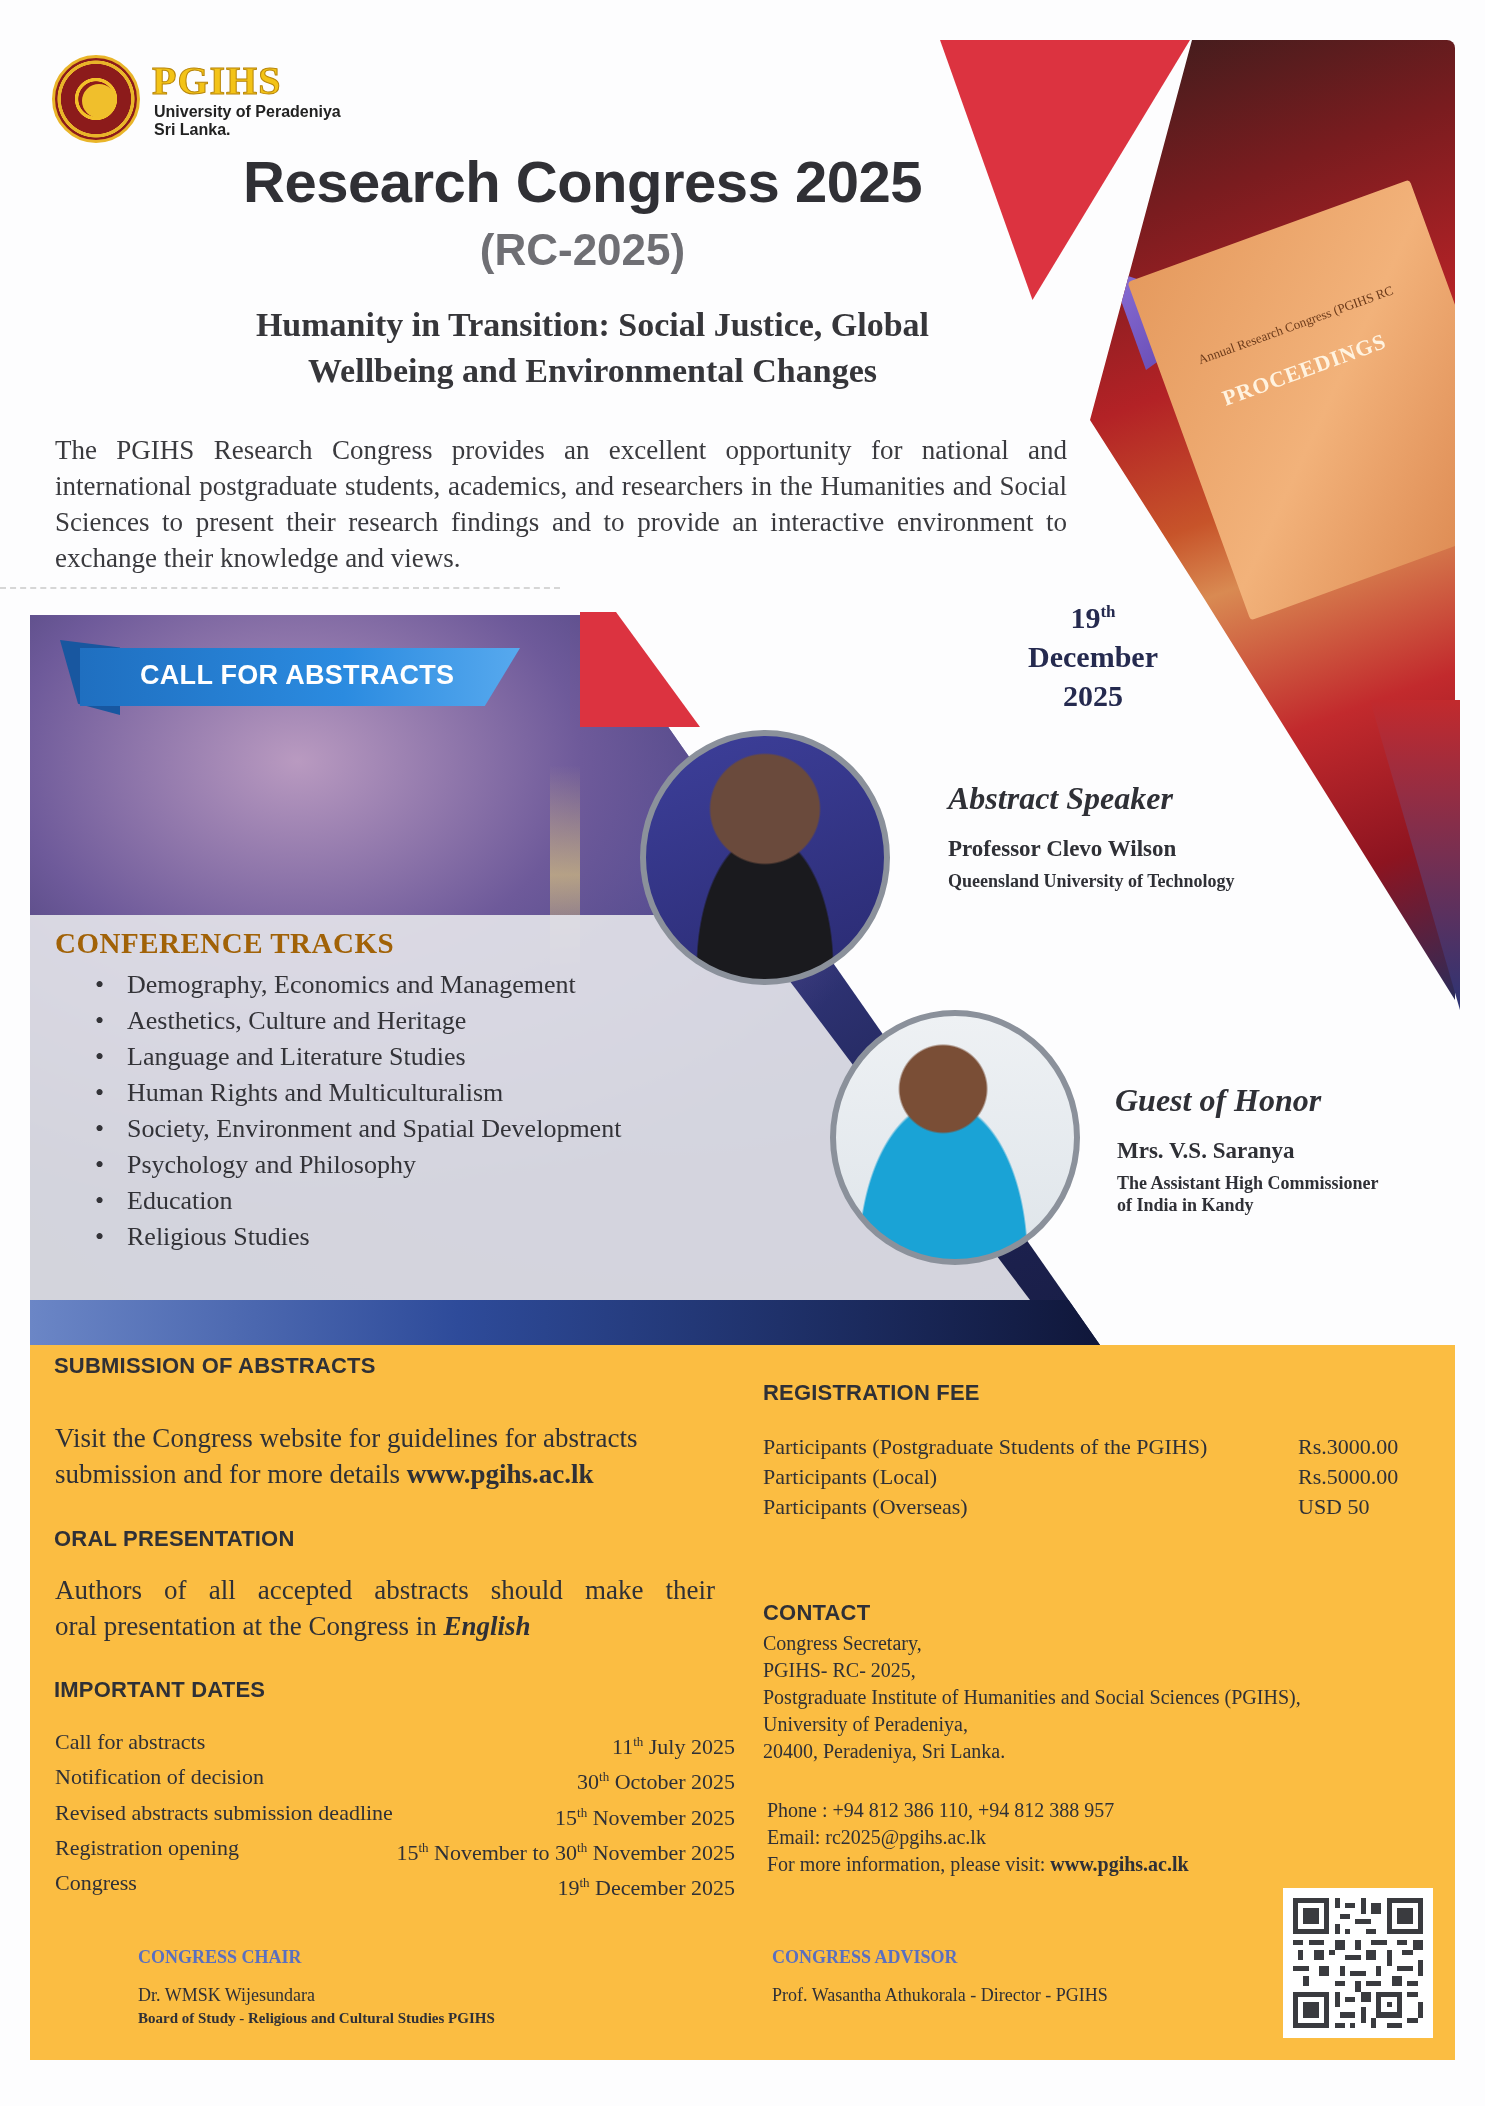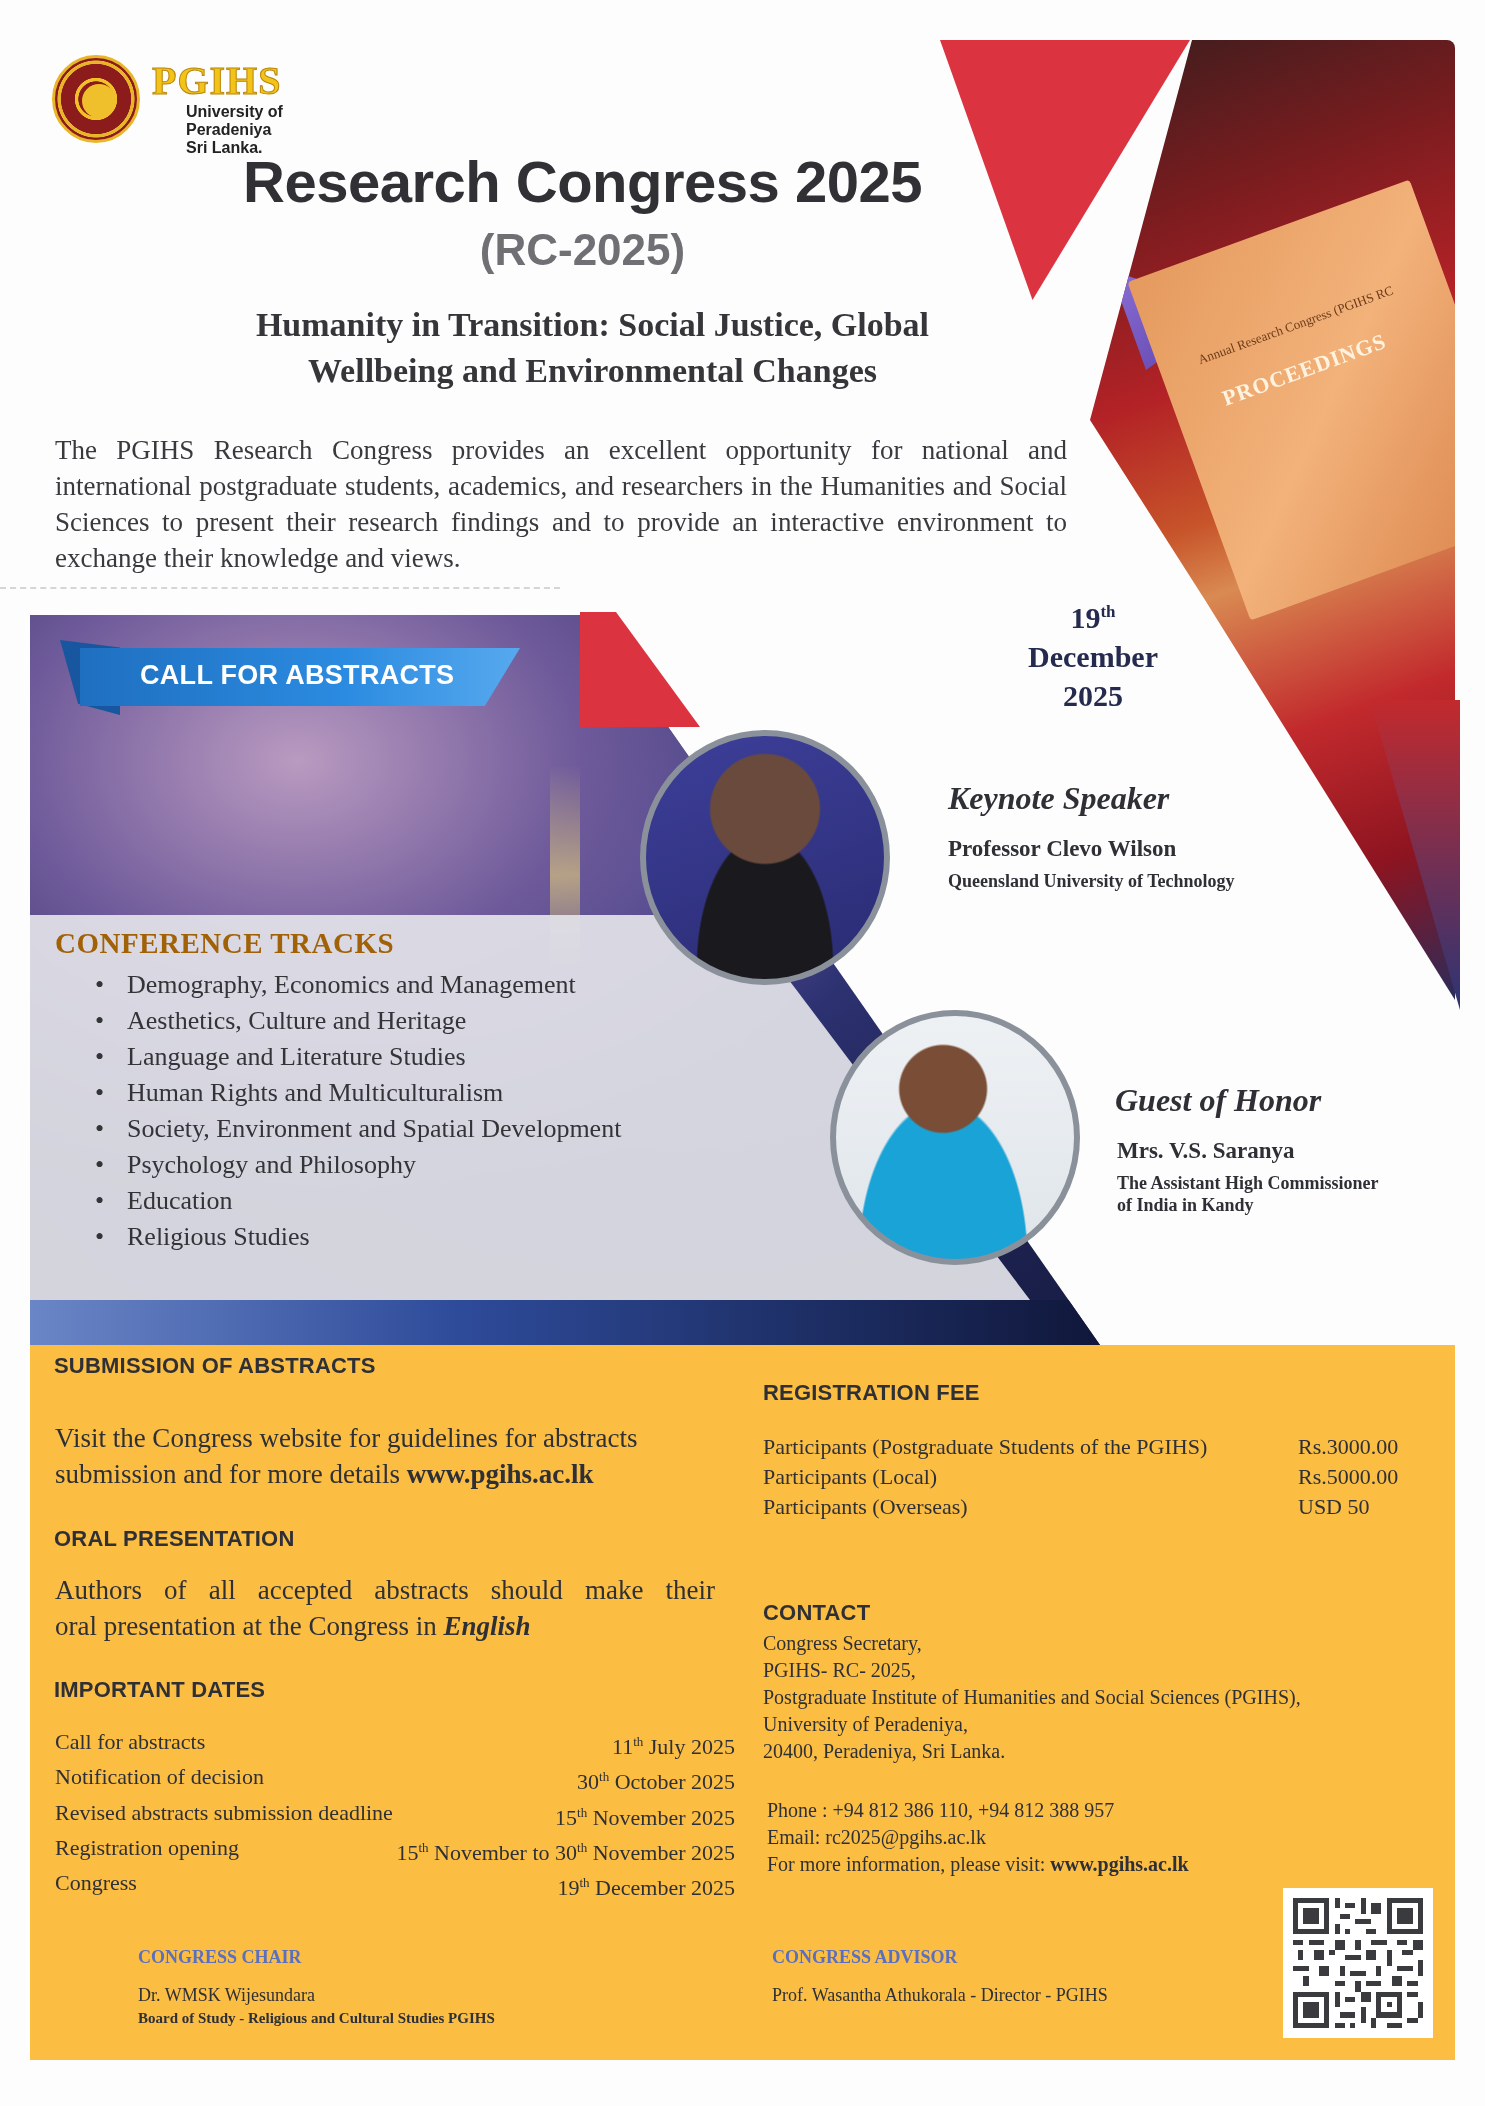--- a/index.html
+++ b/index.html
@@ -11,21 +11,21 @@
   
   .logo { left: 52px; top: 55px; width: 290px; height: 90px; }
   .seal { position: absolute; left: 0; top: 0; width: 88px; height: 88px; border-radius: 50%;
           background: radial-gradient(circle at 50% 50%, #8c1b1b 0 30%, #f2c029 31% 36%, #8c1b1b 37% 60%, #e8b52a 61% 66%, #8c1b1b 67% 100%);
           border: 3px solid #e9b529; }
   .seal .lion { position: absolute; left: 27px; top: 26px; width: 34px; height: 34px; border-radius: 50%; background: #f0bf2c; }
   .logo-name { position: absolute; left: 100px; top: 2px; font-family: "Liberation Serif", serif; font-weight: bold;
                font-size: 40px; color: #f3c317; letter-spacing: 1px;
                -webkit-text-stroke: 1px #b8860b; }
   .logo-sub { position: absolute; left: 102px; top: 48px; font-family: "Liberation Sans", sans-serif; font-weight: bold;
-              font-size: 16px; line-height: 18px; color: #222; margin-left: 32px; }
+              font-size: 16px; line-height: 18px; color: #222; }
 
   
   .title { left: 0; width: 1165px; top: 148px; text-align: center; font-family: "Liberation Sans", sans-serif;
            font-weight: bold; font-size: 58px; color: #303035; letter-spacing: -0.5px; }
   .rc { left: 0; width: 1165px; top: 225px; text-align: center; font-family: "Liberation Sans", sans-serif;
         font-weight: bold; font-size: 44px; color: #6f6f74; }
   .theme { left: 60px; width: 1065px; top: 302px; text-align: center; font-family: "Liberation Serif", serif;
            font-weight: bold; font-size: 34px; line-height: 46px; color: #36363a; }
   .intro { left: 55px; width: 1012px; top: 432px; font-size: 27px; line-height: 36px; text-align: justify; color: #3a3a3e; }
   .dash { left: 0; top: 587px; width: 560px; border-top: 2px dashed #d6d6d6; }
@@ -170,21 +170,21 @@
 </div>
 <div class="abs red-tri-small"></div>
 
 <div class="abs date">
   <div><span>19</span><sup>th</sup></div>
   <div>December</div>
   <div>2025</div>
 </div>
 
 <div class="abs circle kn-photo"></div>
-<div class="abs role kn-role">Keynote Speaker</div>
+<div class="abs role kn-role">Abstract Speaker</div>
 <div class="abs sname kn-name">Professor Clevo Wilson</div>
 <div class="abs saff kn-aff">Queensland University of Technology</div>
 
 <div class="abs circle gh-photo"></div>
 <div class="abs role gh-role">Guest of Honor</div>
 <div class="abs sname gh-name">Mrs. V.S. Saranya</div>
 <div class="abs saff gh-aff">
   <div>The Assistant High Commissioner</div>
   <div>of India in Kandy</div>
 </div>

